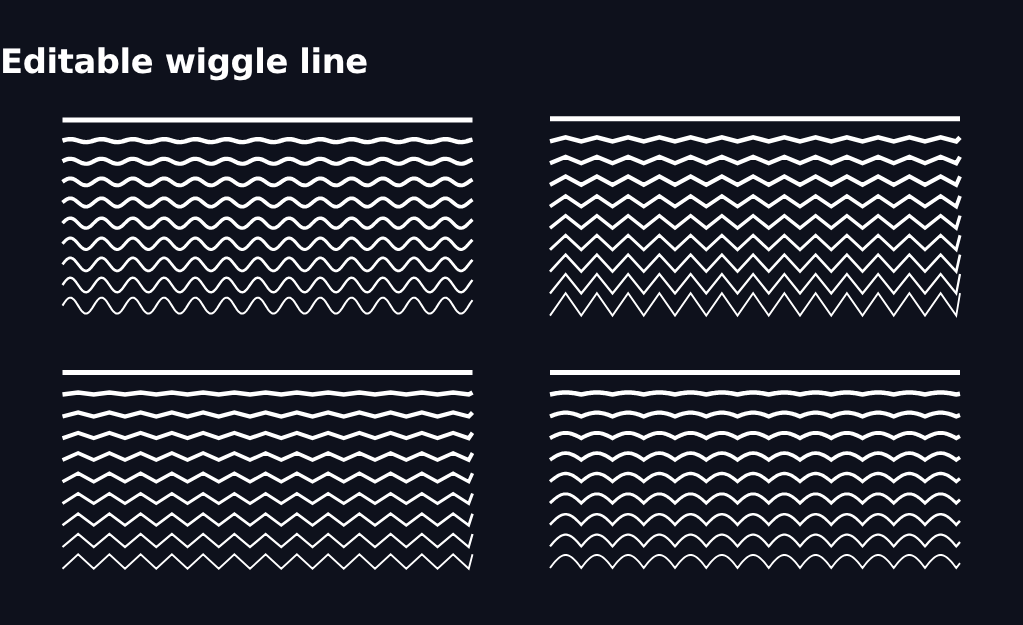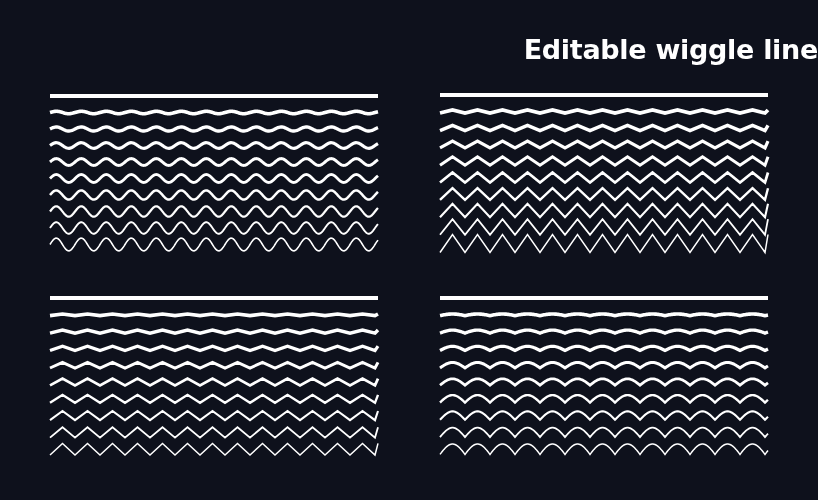--- a/index.html
+++ b/index.html
@@ -12,21 +12,21 @@
       height: 500px;
       position: relative;
       overflow: hidden;
       font-family: "DejaVu Sans", "Liberation Sans", sans-serif;
     }
     .title {
       position: absolute;
       left: 0;
       top: 34px;
       width: 818px;
-      text-align: right;
+      text-align: left;
       color: #ffffff;
       font-weight: bold;
       font-size: 27px;
       letter-spacing: -0.3px;
     }
     .panel {
       position: absolute;
     }
     .panel svg {
       display: block;

